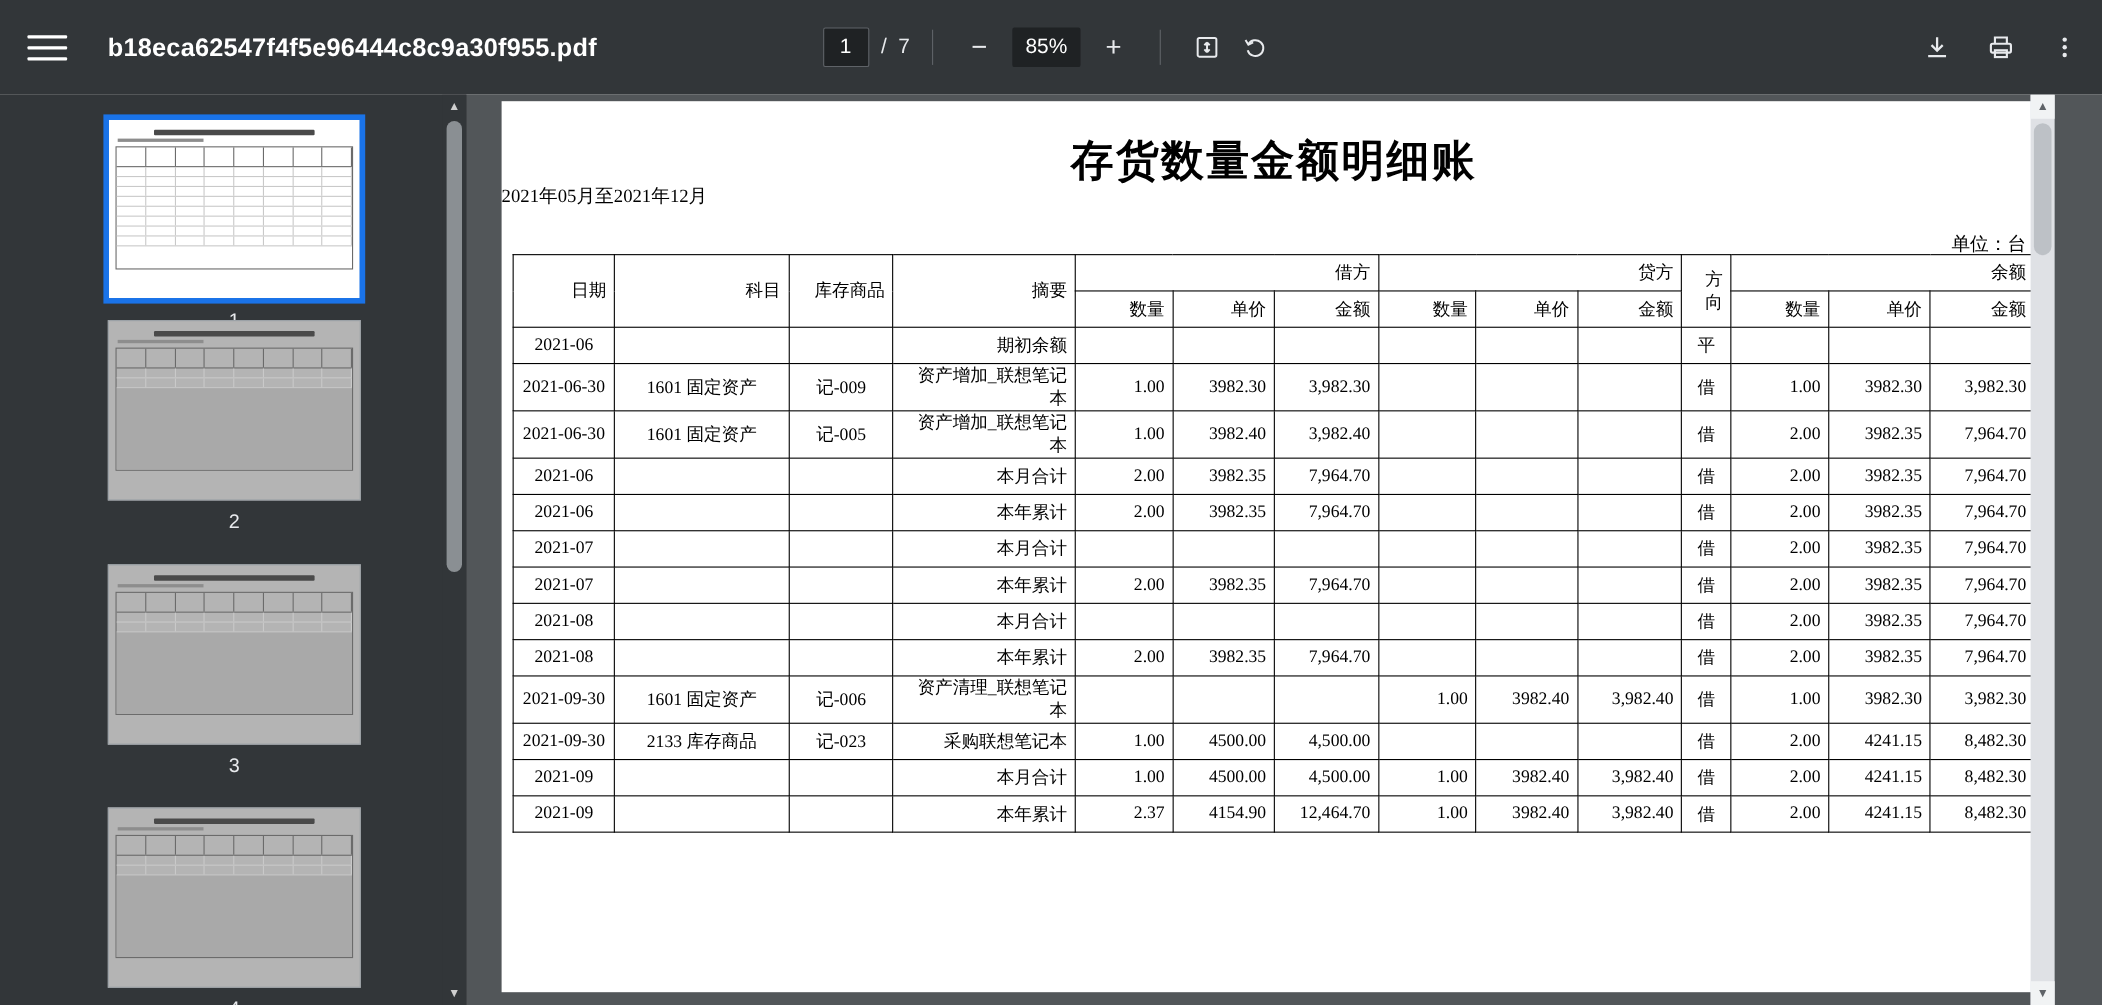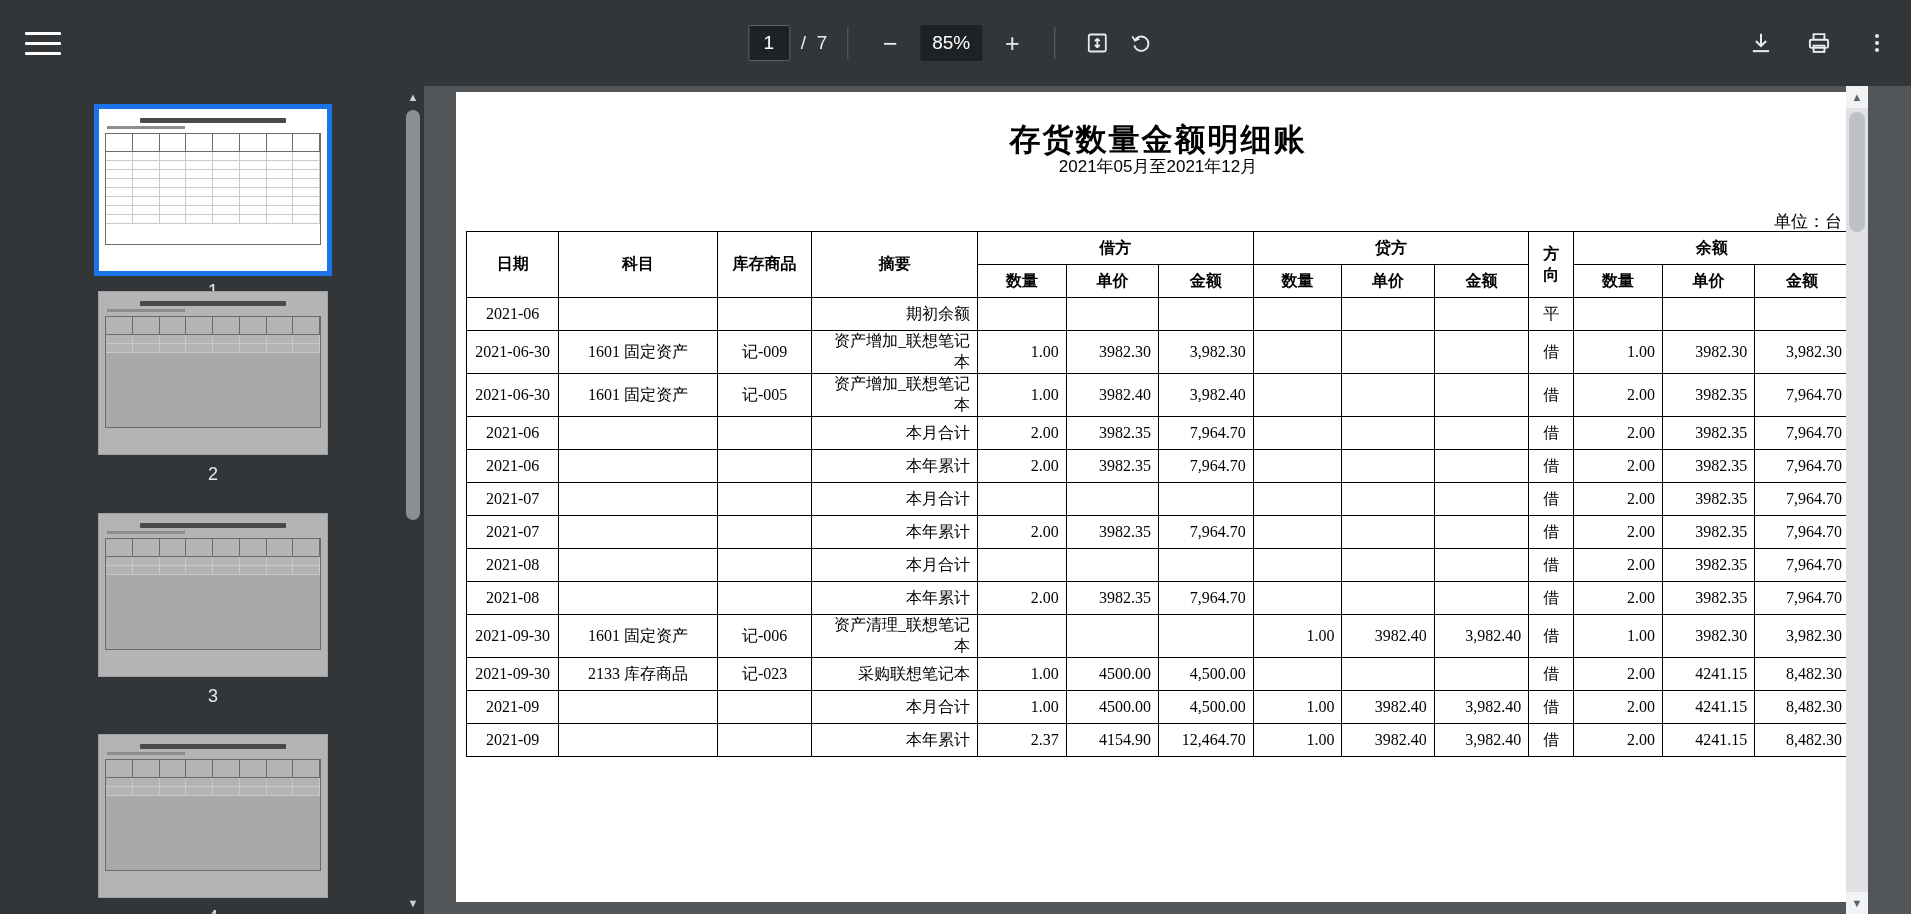--- a/index.html
+++ b/index.html
@@ -133,44 +133,44 @@
   #page-wrap {
     position: absolute; top: 0; left: 448px;
     width: 1420px; height: 828px; overflow: hidden;
   }
   #pdf-page {
     position: absolute; top: 6px; left: 8px;
     width: 1404px; height: 810px; background: #ffffff;
   }
   #doc-h1 {
     text-align: center; font-family: "Liberation Serif", serif;
-    font-size: 31px; font-weight: bold; color: #000;
+    font-size: 39px; font-weight: bold; color: #000;
     margin-top: 27px; letter-spacing: 2px;
   }
   #doc-inv {
     font-family: "Liberation Serif", serif; font-size: 17px;
     margin: 29px 0 0 16px; color: #000;
   }
   #doc-period {
-    text-align: center; font-family: Liberation Sans, sans-serif;
+    font-family: Liberation Serif, serif;
     font-size: 17px; color: #000; margin-top: -6px;
   }
   #doc-unit {
     position: absolute; right: 18px; top: 118px;
     font-family: "Liberation Serif", serif; font-size: 17px; color: #000;
   }
   #ledger {
     position: absolute; left: 10px; top: 139px;
     width: 1384px; border-collapse: collapse;
     font-family: "Liberation Serif", serif; font-size: 16px; color: #000;
   }
   #ledger th, #ledger td {
     border: 1px solid #000; padding: 0 7px; height: 33px;
   }
-  #ledger th { font-weight: bold; text-align: center; }
+  #ledger th { font-weight: normal; text-align: right; }
   td.c { text-align: center; }
   td.r { text-align: right; }
   td.l { text-align: right; }
 
   
   #viewer-sb {
     position: absolute; right: 0; top: 0; width: 22px; height: 828px;
     background: #dfe1e5;
   }
   #viewer-sb .sb-arrow { background: #f1f3f4; color: #5f6368; }
@@ -185,20 +185,21 @@
 <div id="toolbar">
 
   <div id="menu-btn">
     <div class="hamburger">
       <span></span>
         <span></span>
         <span></span>
     </div>
   </div>
 
+  <div id="doc-title">b18eca62547f4f5e96444c8c9a30f955.pdf</div>
 
   <div id="center-controls">
     <input id="page-input" value="1" style="">
     <span id="page-count">/&nbsp;&nbsp;7</span>
 
     <div class="vdivider"></div>
 
     <div class="tool-icon">−</div>
     <div id="zoom-value">85%</div>
     <div class="tool-icon">+</div>

